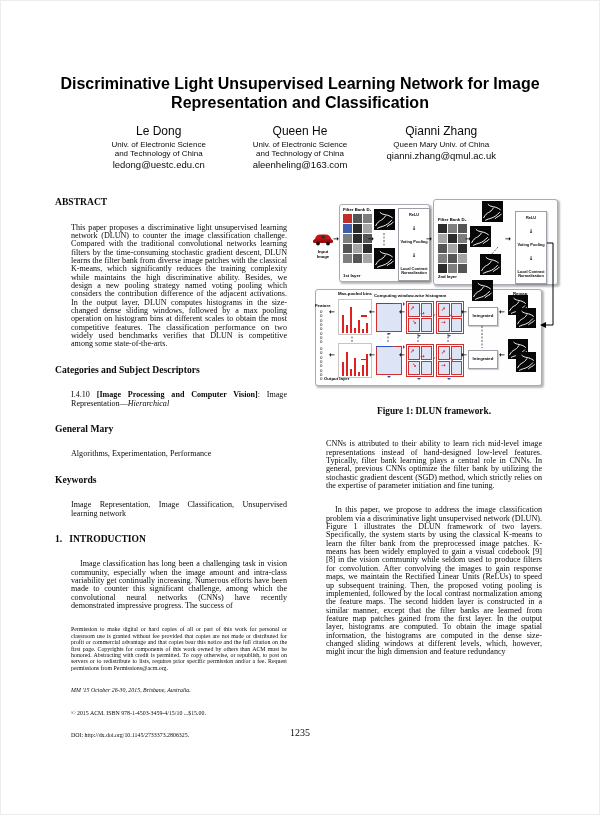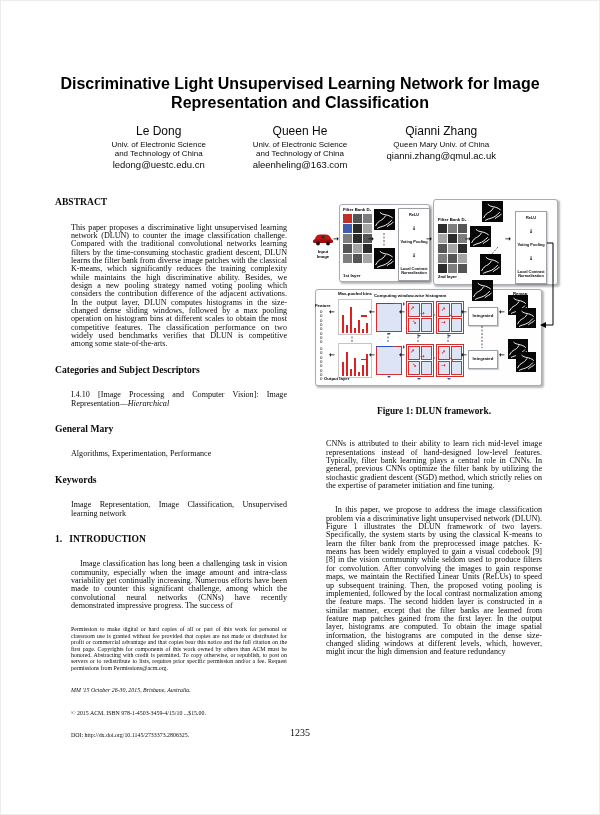--- a/index.html
+++ b/index.html
@@ -18,21 +18,21 @@
   .author-email { font-size:9.5px; margin-top:1px; }
 
   
   .cols { position:absolute; top:196px; left:55px; width:503px; display:flex; gap:7px; }
   .col { width:248px; font-size:8.1px; line-height:8.35px; text-align:justify; }
   h2.sec { font-size:9.6px; font-weight:bold; margin:8px 0 3.5px; line-height:10.5px; text-align:left; }
   h2.first { margin-top:1px; }
   .col p { margin:16px; }
   .indent { text-indent:9px; }
   .secnum { margin-right:7px; }
-  .catline b { font-weight:normal; }
+  .catline b { font-weight:bold; }
   .catline i { font-style:italic; }
 
   .perm { margin-top:13px; font-size:5.9px; line-height:6.4px; }
   .perm .it { font-style:italic; }
 
   .pageno { position:absolute; top:727px; left:0; right:0; text-align:center; font-size:10px; }
 
   .caption { text-align:center; font-weight:bold; font-size:9.3px; margin:8px 0 0; }
   .rc1 { margin-top:25px !important; }
 

